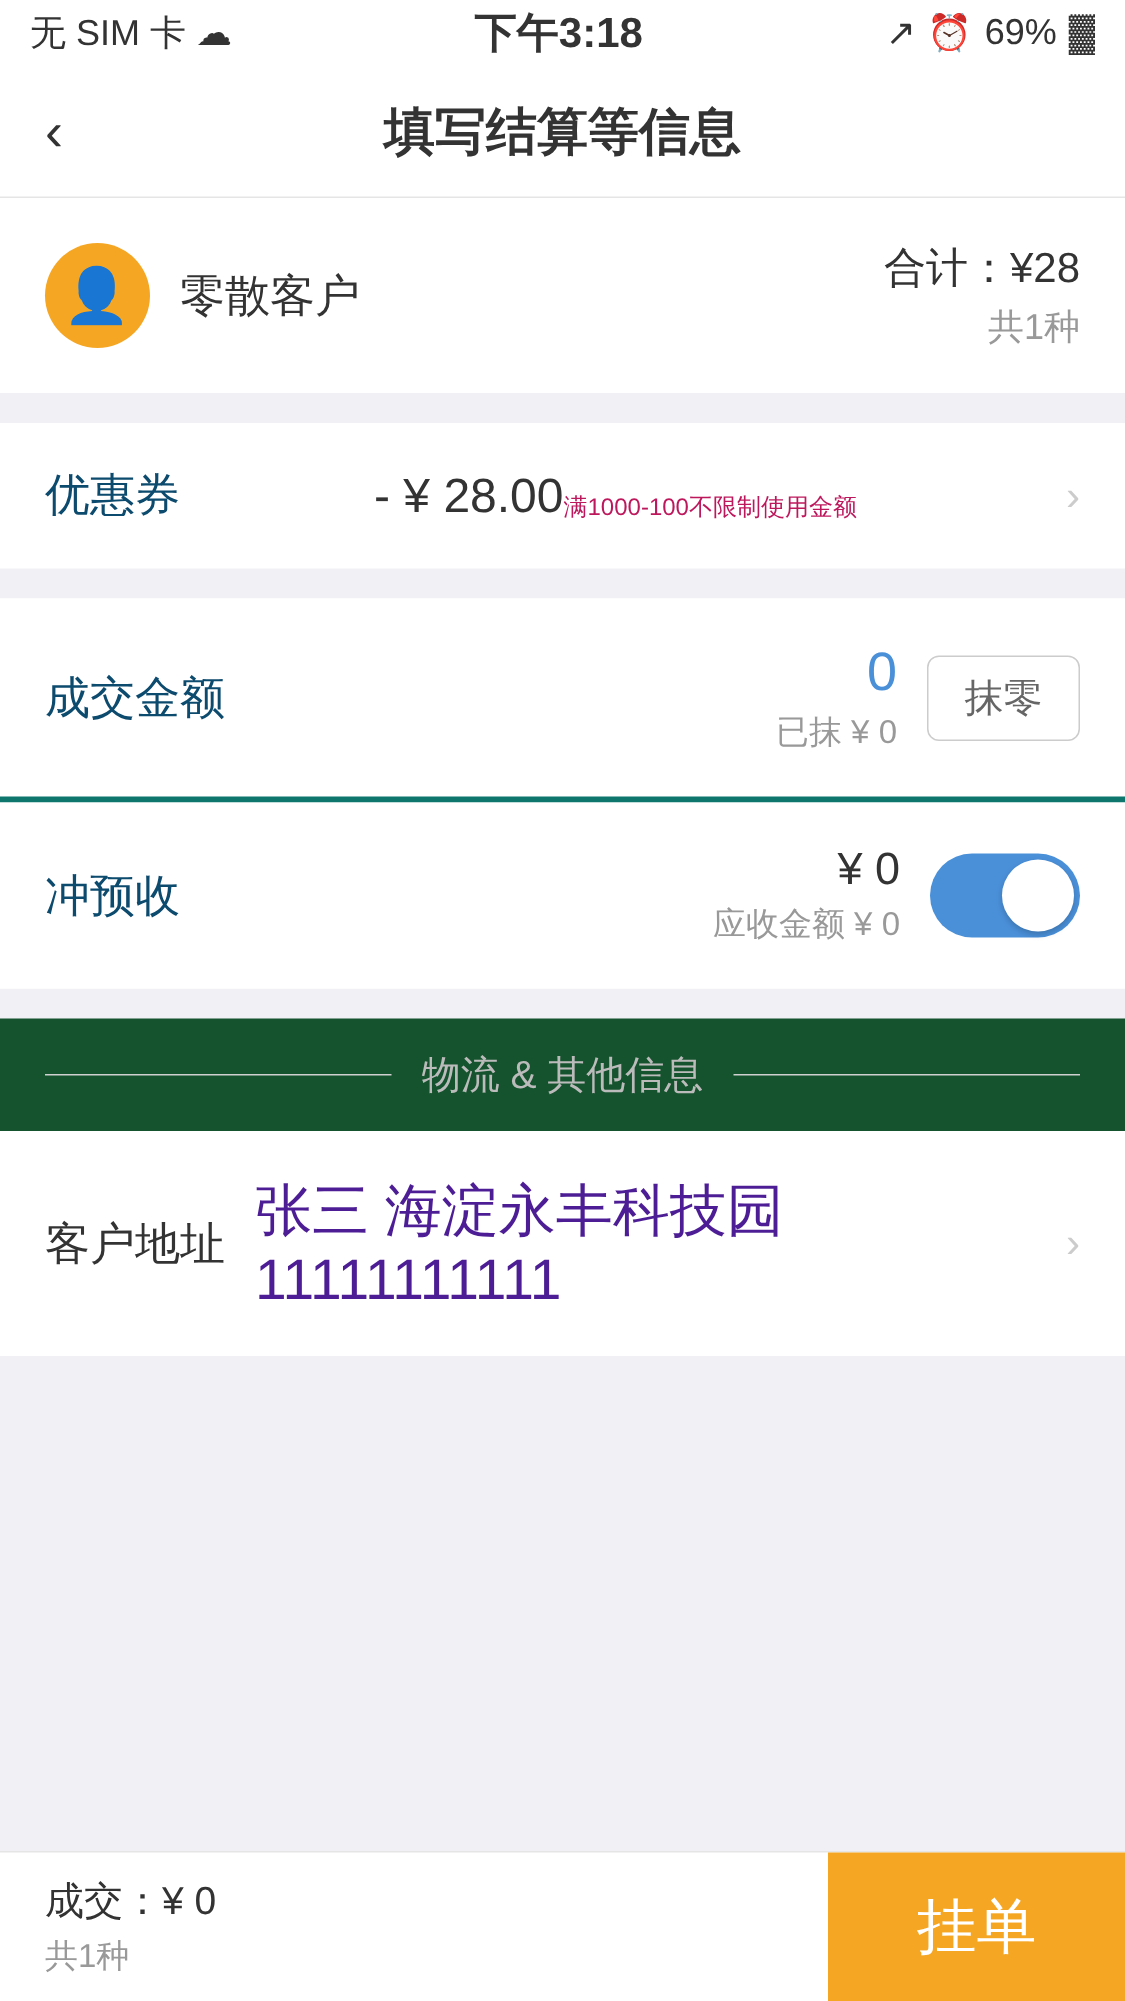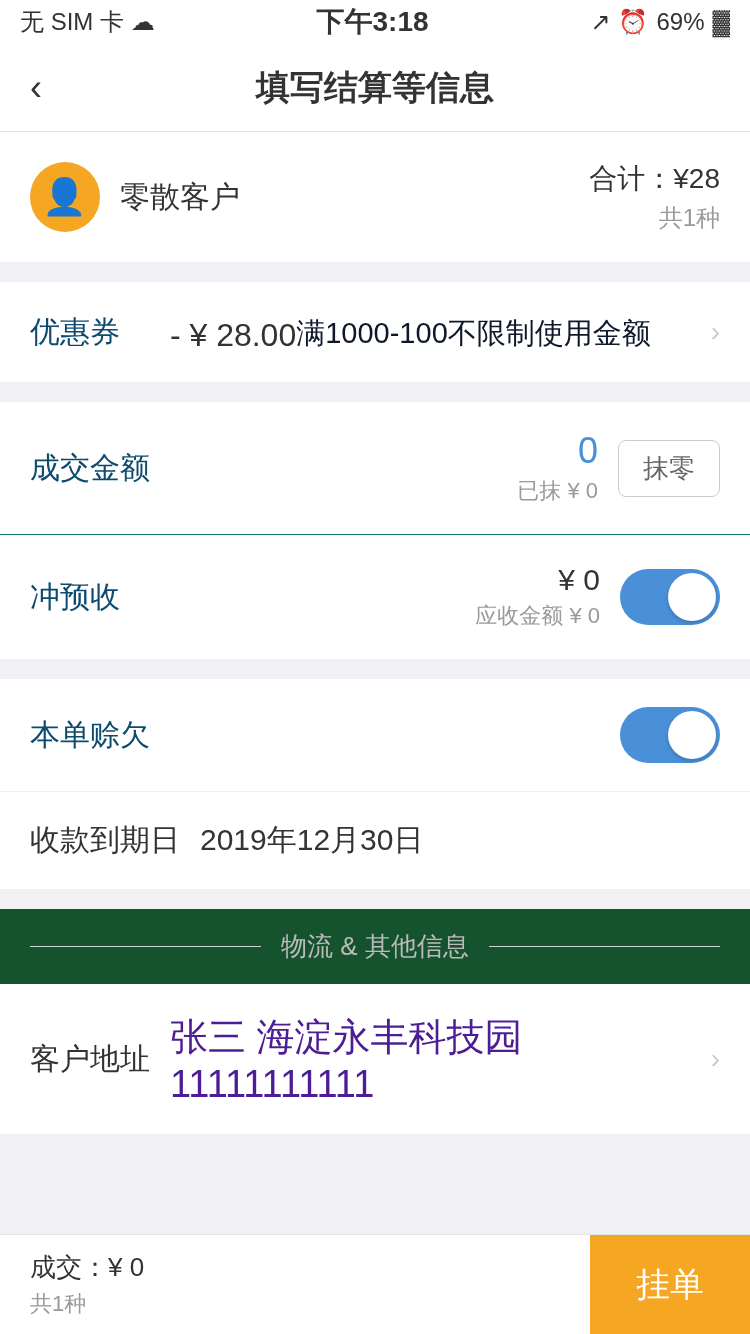--- a/index.html
+++ b/index.html
@@ -95,37 +95,37 @@
       display: flex;
       align-items: center;
       justify-content: space-between;
       border-bottom: 1px solid #f0f0f0;
       min-height: 90px;
     }
     .form-row:last-child { border-bottom: none; }
     .form-label { font-size: 30px; color: #0c4a6e; }
     .form-value-right { text-align: right; display: flex; flex-direction: row; align-items: flex-end; }
     .discount-amount { font-size: 32px; color: #333; font-weight: 500; }
-    .discount-desc { font-size: 29px; color: #0f172a; margin-top: 4px; }
+    .discount-desc { font-size: 16px; color: #be185d; margin-top: 4px; }
 
     
     .arrow {
       color: #ccc;
       font-size: 28px;
       margin-left: 10px;
     }
 
     
     .transaction-row {
       background: #fff;
       padding: 28px 30px;
       display: flex;
       align-items: center;
       justify-content: space-between;
-      border-bottom: 1px solid #0f766e;
+      border-bottom: 4px solid #0f766e;
     }
     .transaction-right {
       display: flex;
       align-items: center;
       gap: 20px;
     }
     .transaction-value-wrap {
       text-align: right;
     }
     .transaction-value { font-size: 36px; color: #4a90d9; font-weight: 500; }
@@ -257,25 +257,25 @@
     .bottom-info {
       flex: 1;
       padding: 0 30px;
       display: flex;
       flex-direction: column;
       justify-content: center;
     }
     .bottom-transaction { font-size: 26px; color: #333; }
     .bottom-count { font-size: 22px; color: #999; margin-top: 4px; }
     .bottom-btn {
-      width: 160px;
-      display: flex;
-      align-items: center;
-      justify-content: center;
-      font-size: 34px;
+      width: 198px;
+      display: flex;
+      align-items: center;
+      justify-content: center;
+      font-size: 40px;
       color: #fff;
       cursor: pointer;
     }
     .btn-hold { background: #f5a623; }
     .btn-save { background: #4a90d9; }
   </style>
 </head>
 <body>
 
 <div class="status-bar">
@@ -344,33 +344,20 @@
           <div class="prepay-amount">¥ 0</div>
           <div class="prepay-sub">应收金额 ¥ 0</div>
         </div>
         <div class="toggle">
           <div class="toggle-knob"></div>
         </div>
       </div>
     </div>
   </div>
 
-  <div class="section">
-    <div class="debt-row">
-      <span class="form-label">本单赊欠</span>
-      <div class="toggle">
-        <div class="toggle-knob"></div>
-      </div>
-    </div>
-
-    <div class="duedate-row">
-      <span class="duedate-label">收款到期日</span>
-      <span class="duedate-value">2019年12月30日</span>
-    </div>
-  </div>
 
   <div class="logistics-divider">
     <span class="logistics-text">物流 &amp; 其他信息</span>
   </div>
 
   <div class="section">
     <div class="address-row">
       <span class="address-label">客户地址</span>
       <span class="address-value">张三 海淀永丰科技园 11111111111</span>
       <span class="address-arrow">›</span>

